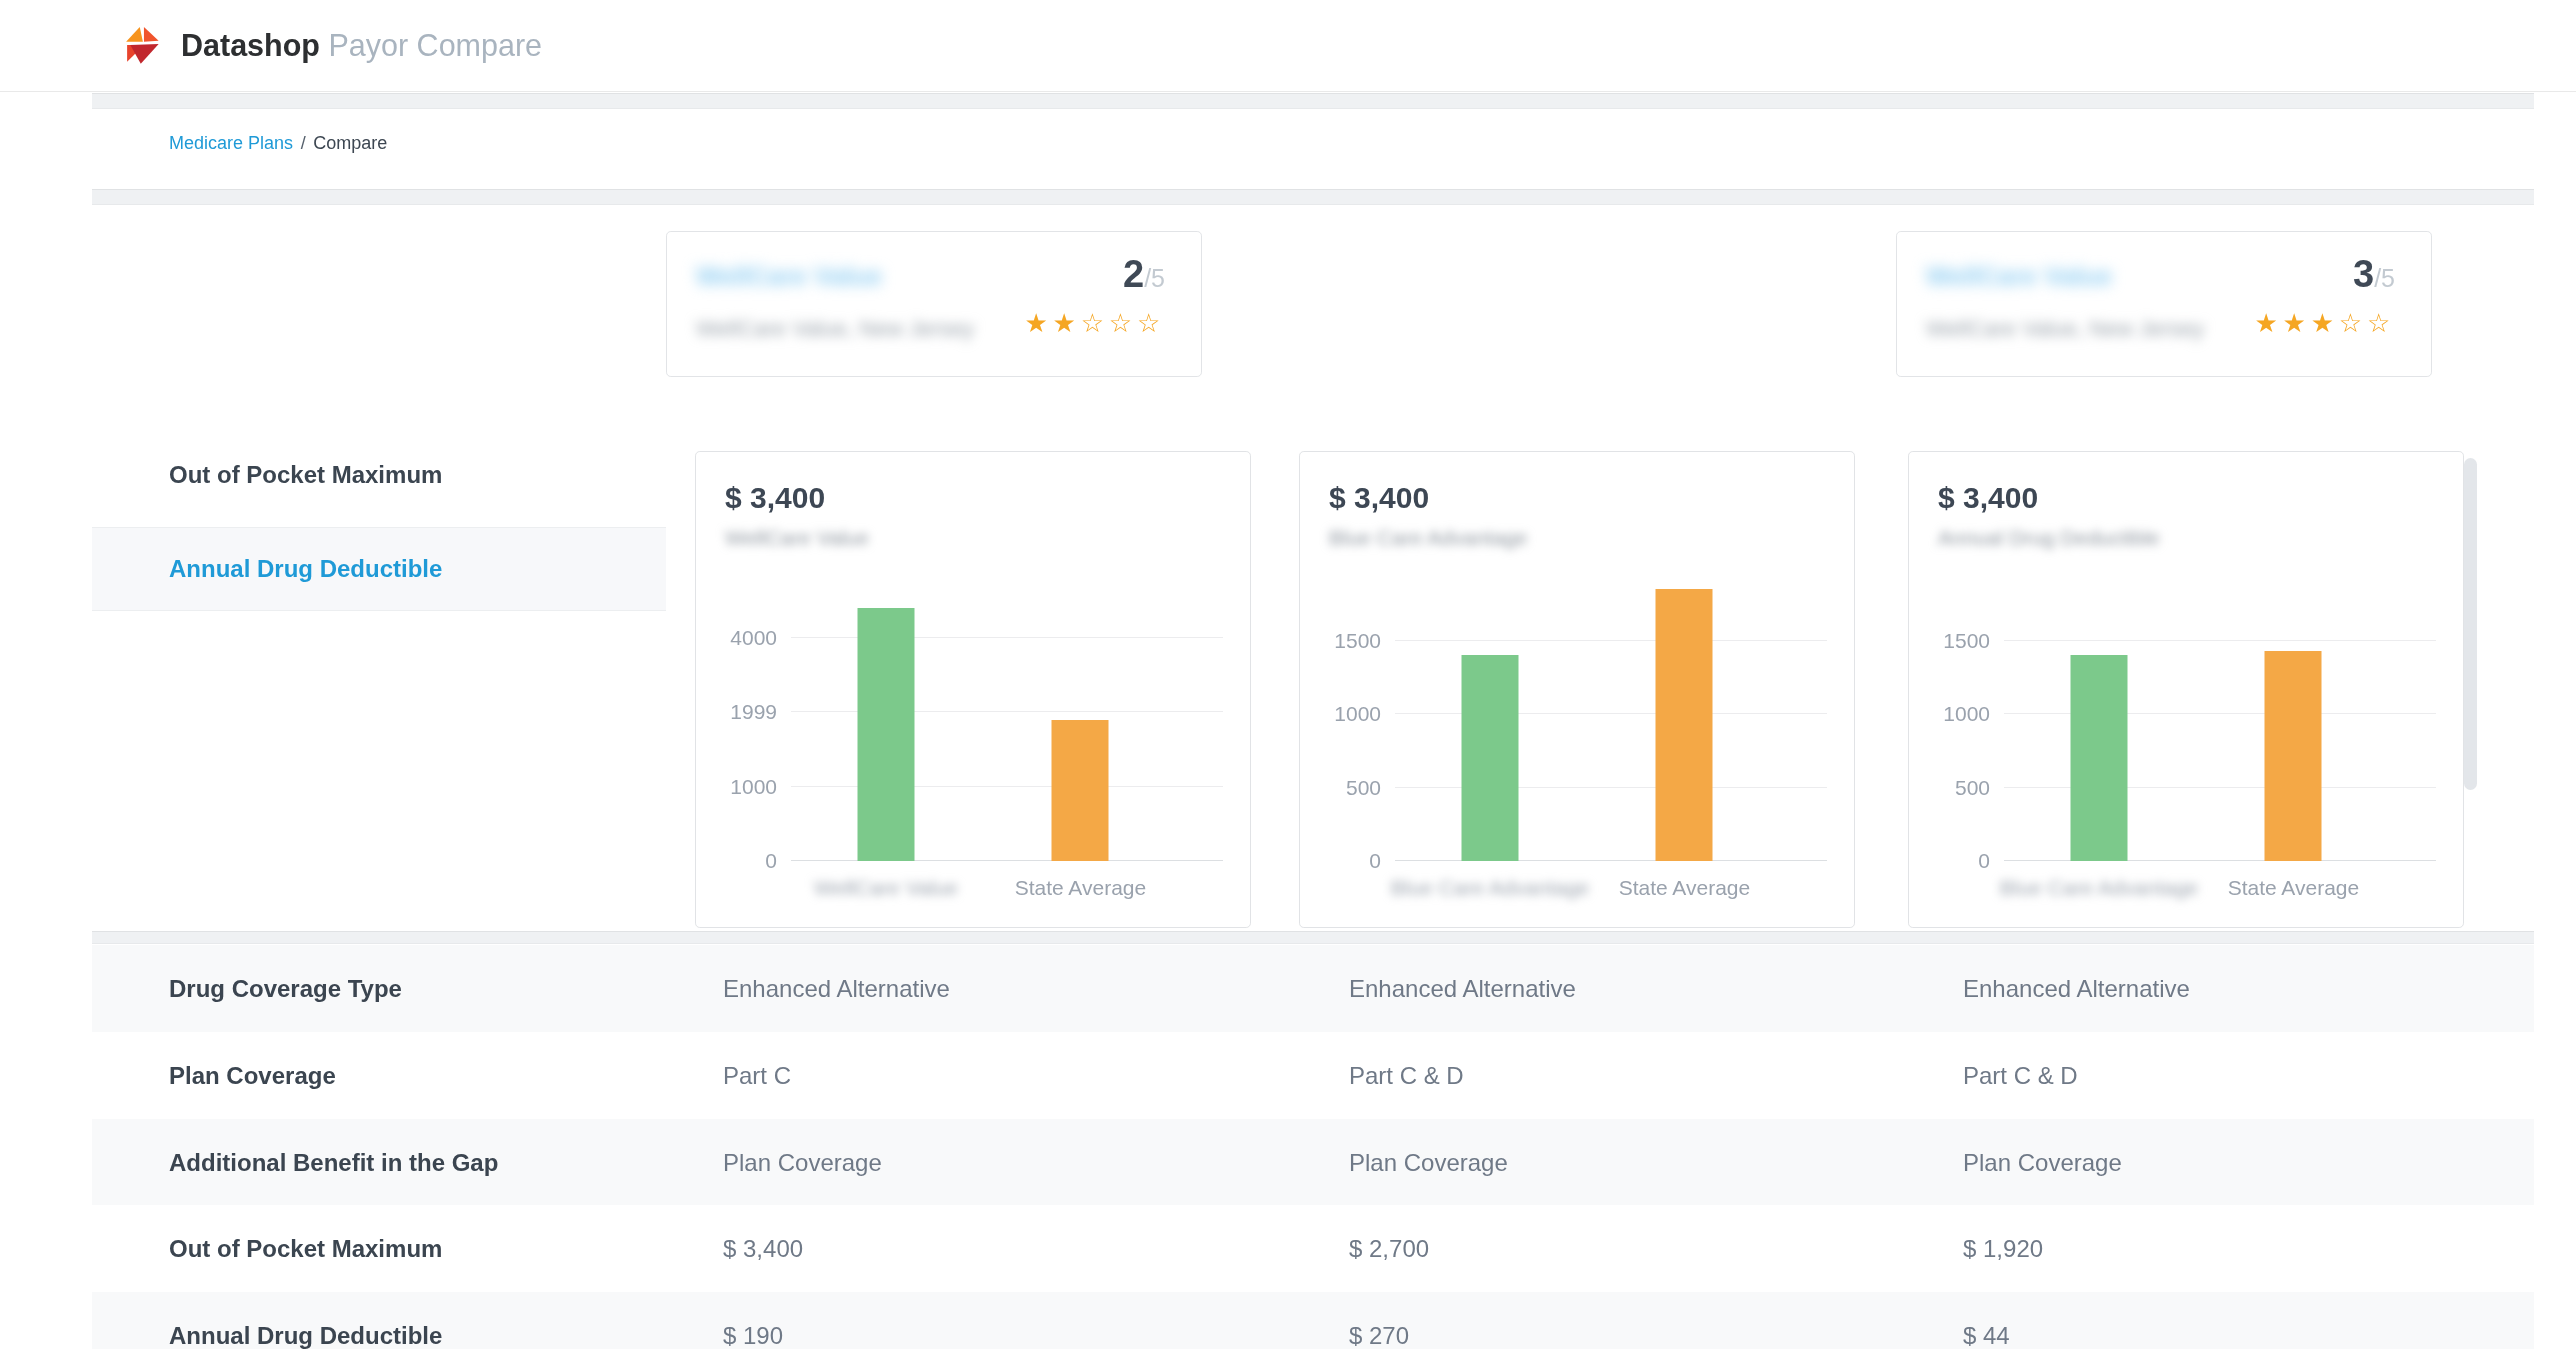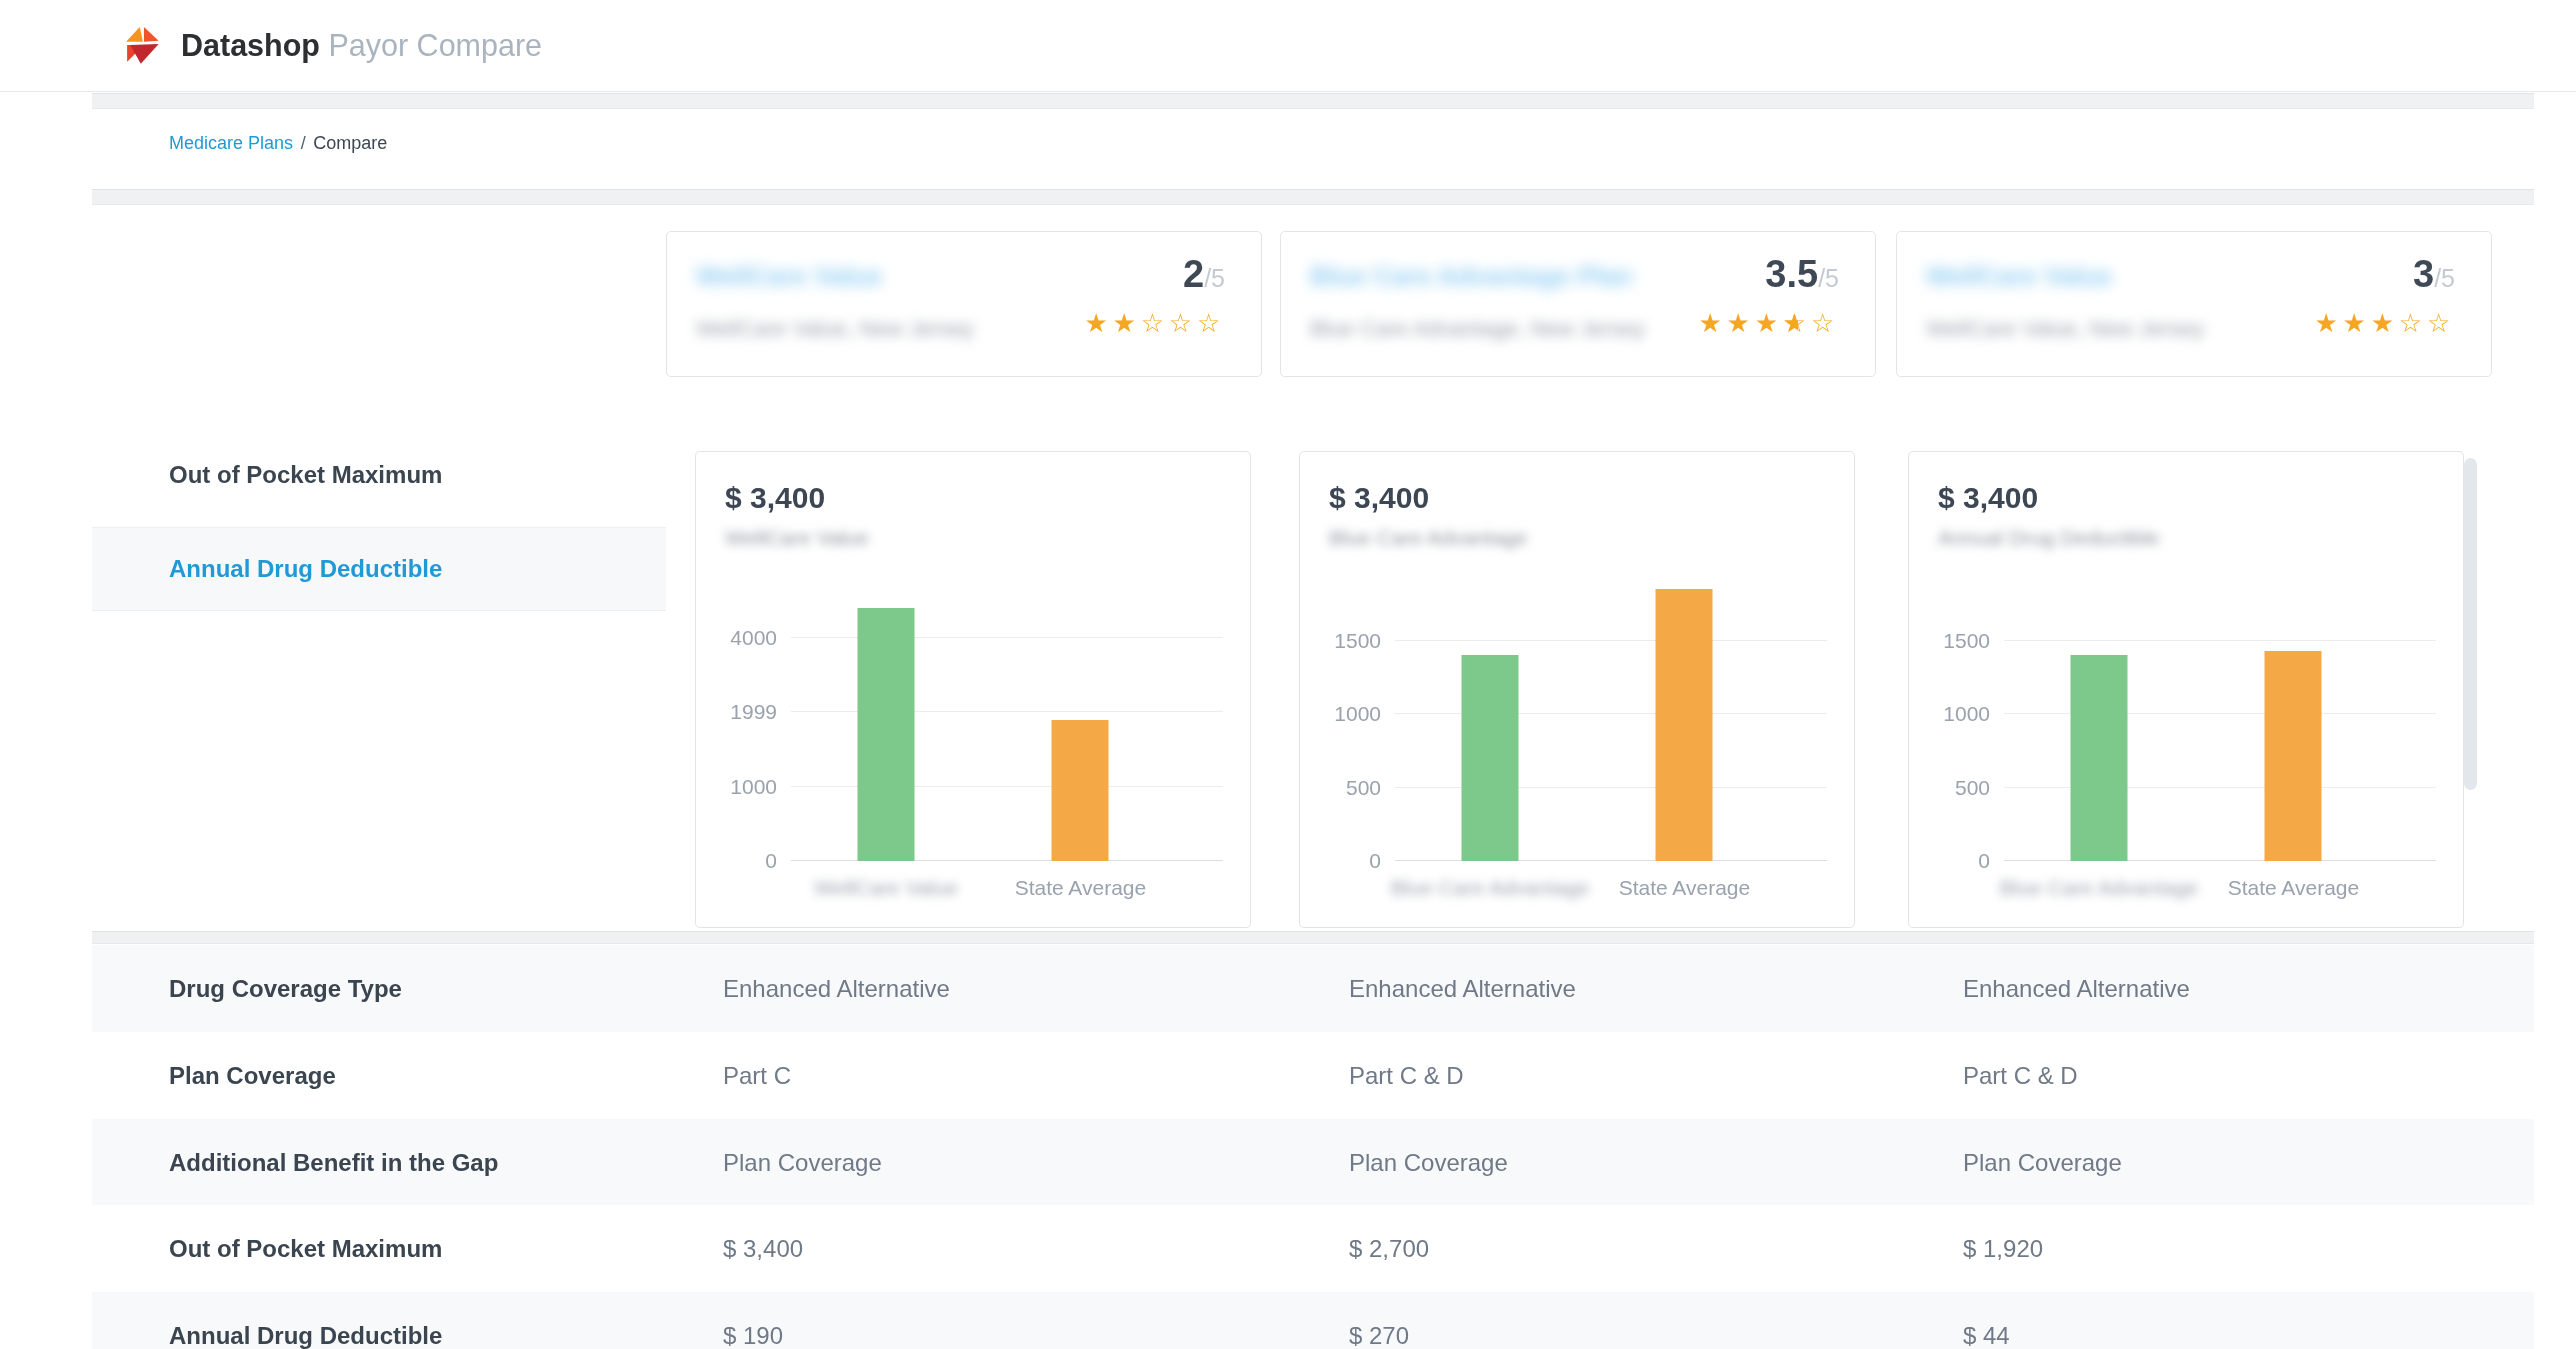--- a/index.html
+++ b/index.html
@@ -16,21 +16,21 @@
 
   
   .band { position:absolute; left:92px; width:2442px; height:16px; background:#eff1f3; border-top:1px solid #e0e2e4; border-bottom:1px solid #e7e9eb; }
   .crumb-row { position:absolute; left:92px; top:110px; width:2442px; height:78px; background:#fff; }
   .crumb { position:absolute; left:77px; top:23px; font-size:18px; white-space:nowrap; }
   .crumb a { color:var(--accent,#1f9ad7); text-decoration:none; cursor:pointer; }
   .crumb .div { color:#55606c; padding:0 7.6px; }
   .crumb .cur { color:#3d4752; }
 
   
-  .plan-card { position:absolute; top:231px; width:596px; height:146px; background:#fff; border:1px solid #e2e4e7; border-radius:4.8px; }
+  .plan-card { position:absolute; top:231px; width:536px; height:146px; background:#fff; border:1px solid #e2e4e7; border-radius:4.8px; }
   .plan-card .pname { position:absolute; left:29px; top:29px; font-size:26px; font-weight:700; }
   .plan-card .psub  { position:absolute; left:29px; top:84px; font-size:22px; }
   .rating { position:absolute; right:36px; top:21px; text-align:right; }
   .rating .num { font-size:38px; font-weight:700; color:#3f4956; }
   .rating .of  { font-size:25px; font-weight:400; color:#c3cad1; }
   .stars { position:absolute; right:36px; top:76px; font-size:26px; letter-spacing:4.8px; color:var(--star,#f5a623); white-space:nowrap; }
   .star { position:relative; display:inline-block; }
   .star .half-fill { position:absolute; left:0; top:0; width:55%; overflow:hidden; }
 
   .blur-blue { color:#8ecdf2; filter:blur(6.7px); }
@@ -93,28 +93,20 @@
   </div>
   <div class="band" style="top:189px"></div>
 
   <div class="plan-card" style="left:666px">
     <div class="pname blur-blue">WellCare Value</div>
     <div class="psub blur-gray">WellCare Value, New Jersey</div>
     <div class="rating">
       <span class="num">2</span><span class="of">/5</span>
     </div>
     <div class="stars"><span class="star">★</span><span class="star">★</span><span class="star">☆</span><span class="star">☆</span><span class="star">☆</span></div>
-  </div>
-  <div class="plan-card" style="left:1280px">
-    <div class="pname blur-blue">Blue Care Advantage Plan</div>
-    <div class="psub blur-gray">Blue Care Advantage, New Jersey</div>
-    <div class="rating">
-      <span class="num">3.5</span><span class="of">/5</span>
-    </div>
-    <div class="stars"><span class="star">★</span><span class="star">★</span><span class="star">★</span><span class="star"><span class="half-fill">★</span>☆</span><span class="star">☆</span></div>
   </div>
   <div class="plan-card" style="left:1896px">
     <div class="pname blur-blue">WellCare Value</div>
     <div class="psub blur-gray">WellCare Value, New Jersey</div>
     <div class="rating">
       <span class="num">3</span><span class="of">/5</span>
     </div>
     <div class="stars"><span class="star">★</span><span class="star">★</span><span class="star">★</span><span class="star">☆</span><span class="star">☆</span></div>
   </div>
 

